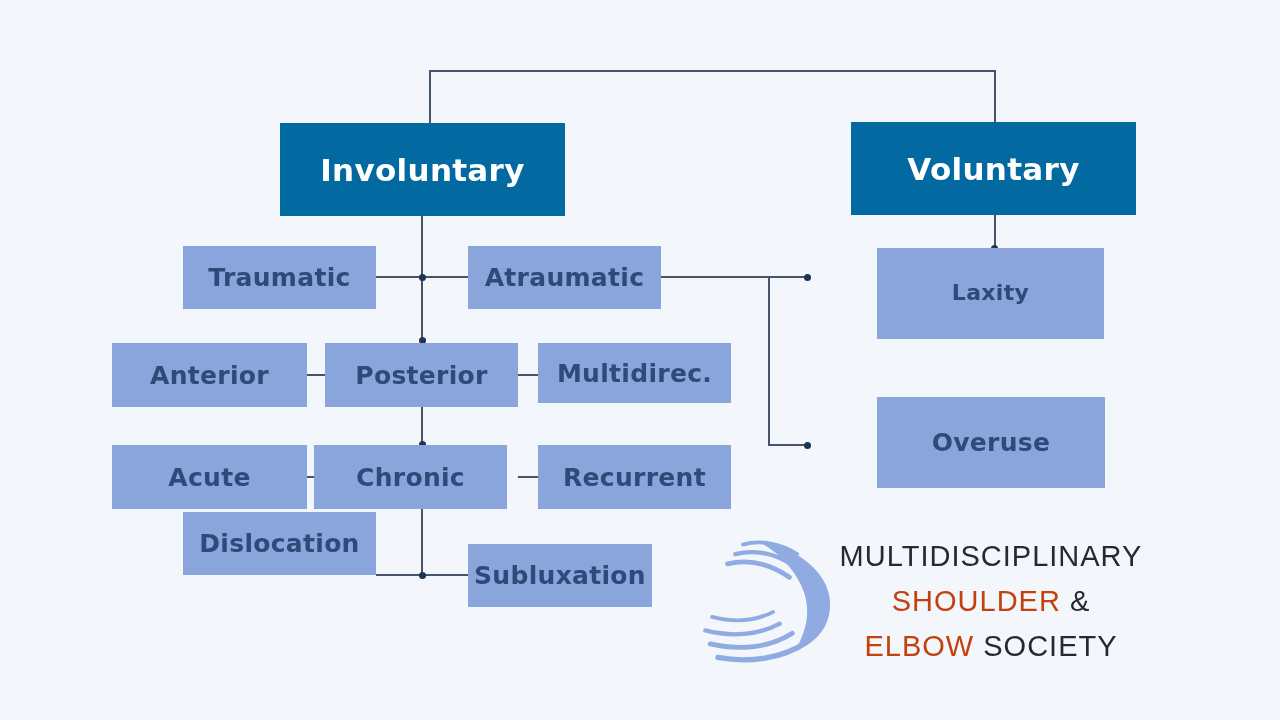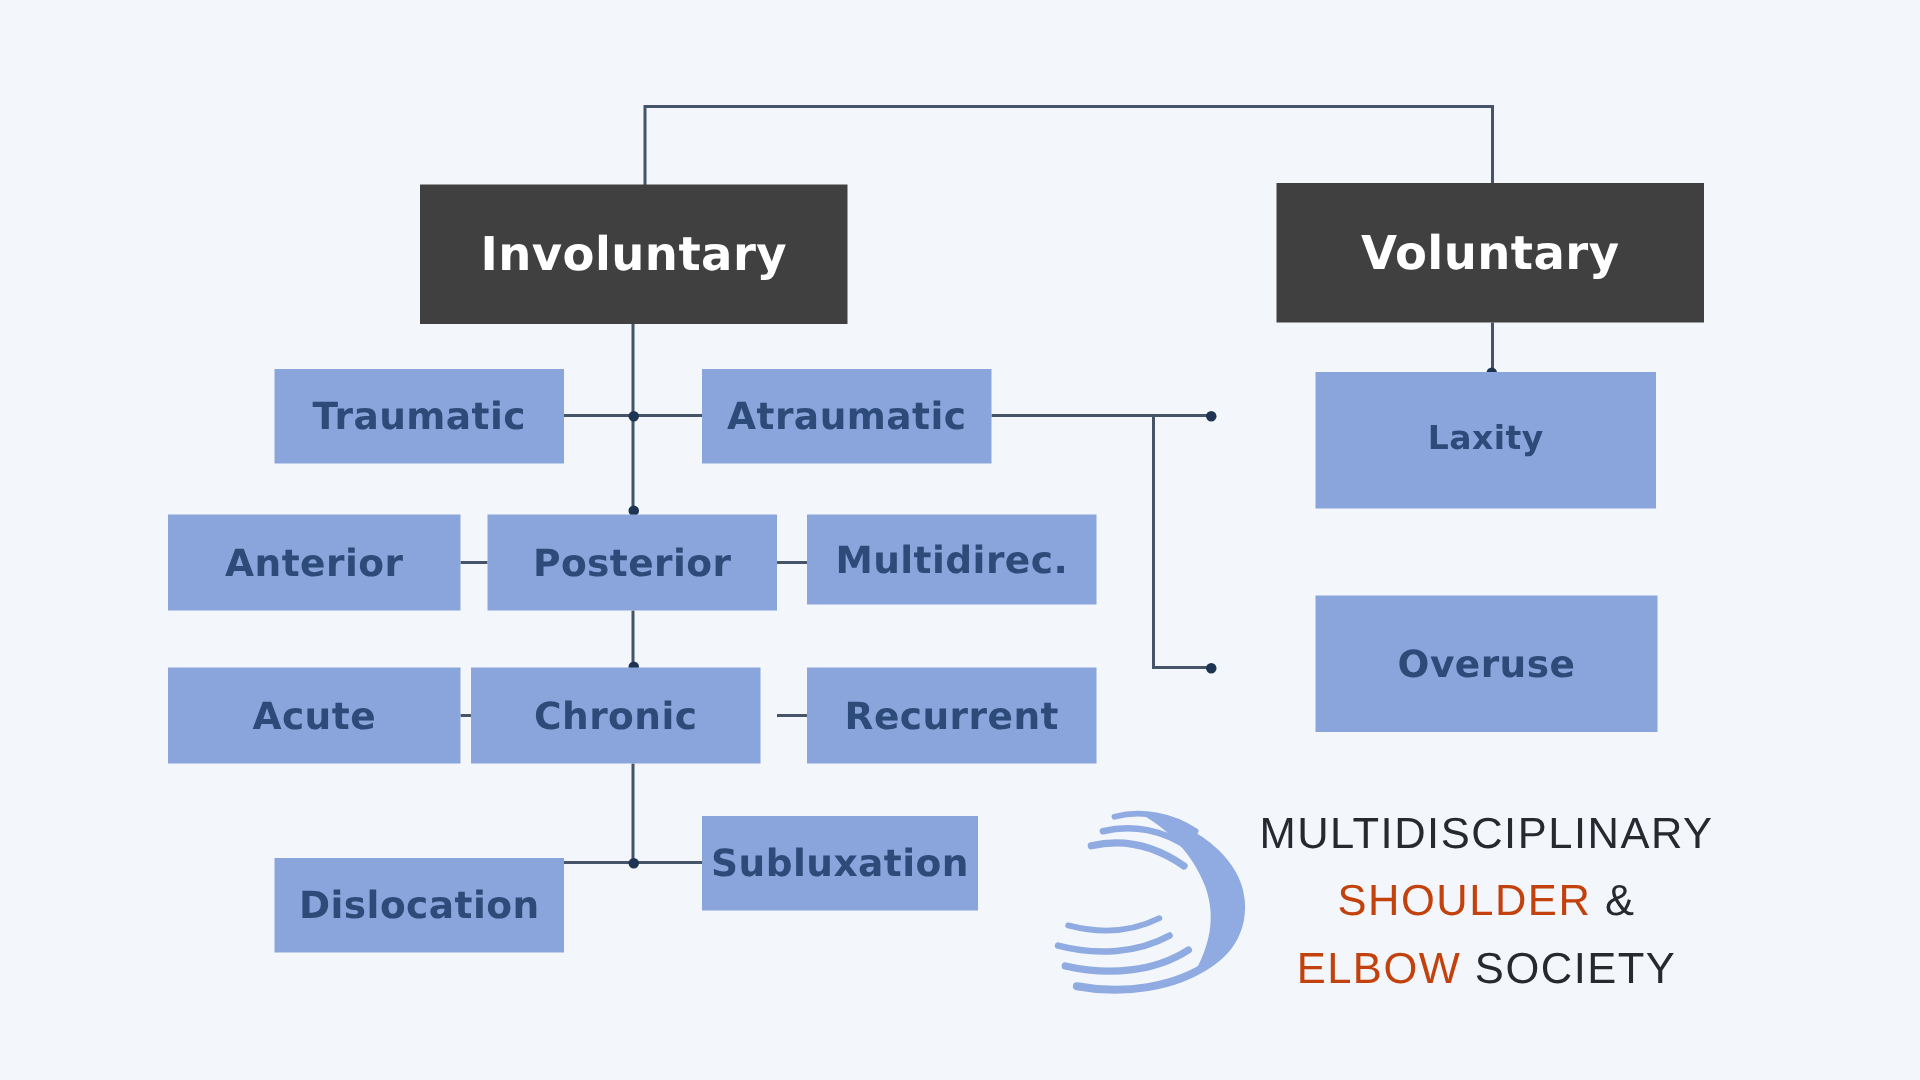--- a/index.html
+++ b/index.html
@@ -5,21 +5,21 @@
   html,body{margin:0;padding:0;}
   body{
     width:1280px;height:720px;position:relative;overflow:hidden;
     background:#f3f6fb;
     font-family:"DejaVu Sans","Liberation Sans",sans-serif;
   }
   .node{
     position:absolute;display:flex;align-items:center;justify-content:center;
     font-weight:700;letter-spacing:.3px;text-align:center;
   }
-  .node.navy{background:#404040;color:#ffffff;font-size:31px;}
+  .node.navy{background:#0369a1;color:#ffffff;font-size:31px;}
   .node.light{background:#8aa5dc;color:#2c4b79;font-size:25px;}
   .node.small{font-size:22px;line-height:1.38;}
   .line{position:absolute;background:#455468;}
   .dot{position:absolute;width:7px;height:7px;border-radius:50%;background:#1d3553;}
   .logo-mark{position:absolute;left:697px;top:531px;width:148px;height:140px;}
   .logo-text{
     position:absolute;left:818px;top:534px;width:346px;text-align:center;
     font-family:"Liberation Sans","DejaVu Sans",sans-serif;
     font-size:29px;letter-spacing:1px;color:#26292e;line-height:45px;
     white-space:nowrap;
@@ -81,21 +81,21 @@
 <div class="node light" style="left:112px;top:445px;width:195px;height:64px">
   <span>Acute</span>
 </div>
 <div class="node light" style="left:314px;top:445px;width:193px;height:64px">
   <span>Chronic</span>
 </div>
 <div class="node light" style="left:538px;top:445px;width:193px;height:64px">
   <span>Recurrent</span>
 </div>
 
-<div class="node light" style="left:183px;top:572px;width:193px;height:63px">
+<div class="node light" style="left:183px;top:512px;width:193px;height:63px">
   <span>Dislocation</span>
 </div>
 <div class="node light" style="left:468px;top:544px;width:184px;height:63px">
   <span>Subluxation</span>
 </div>
 
 <div class="node light small" style="left:877px;top:248px;width:227px;height:91px;flex-direction:column">
   <span style="display:block">Laxity</span>
 </div>
 <div class="node light" style="left:877px;top:397px;width:228px;height:91px">

